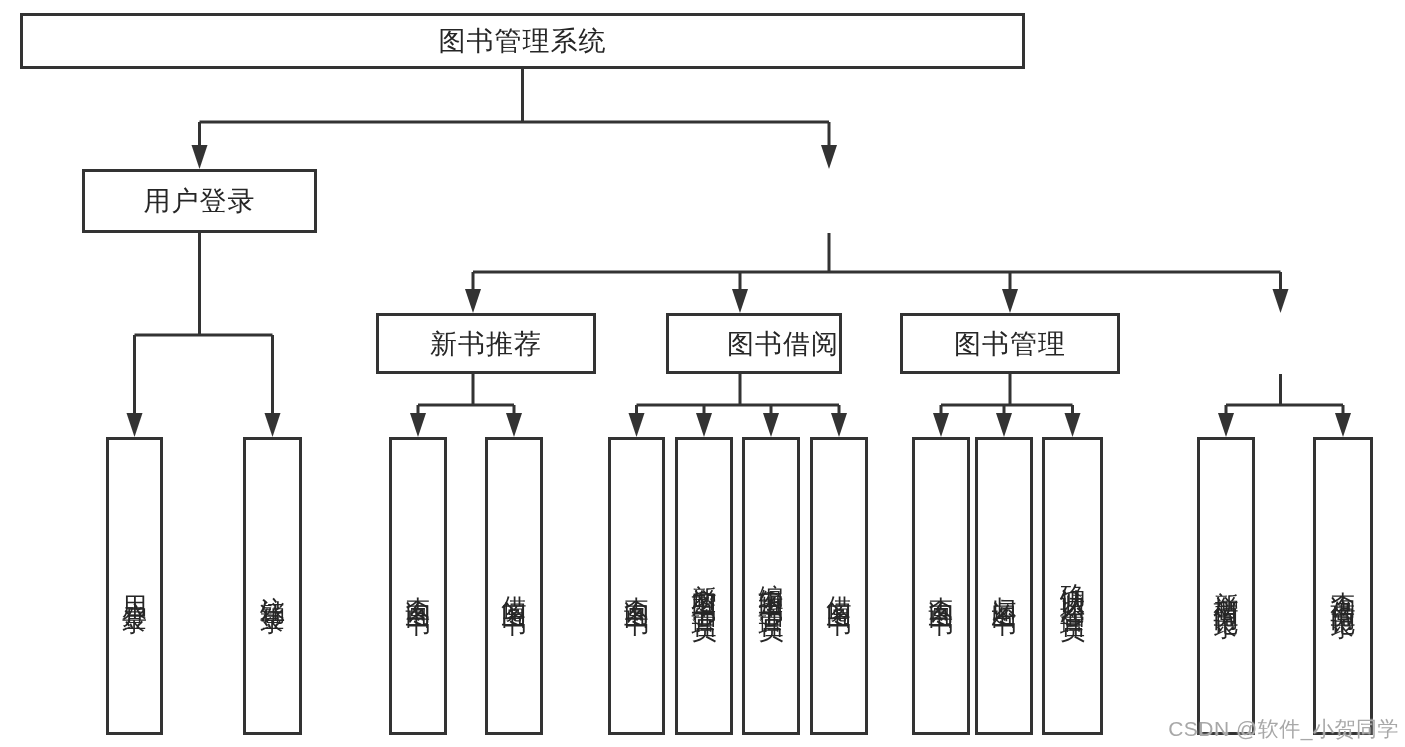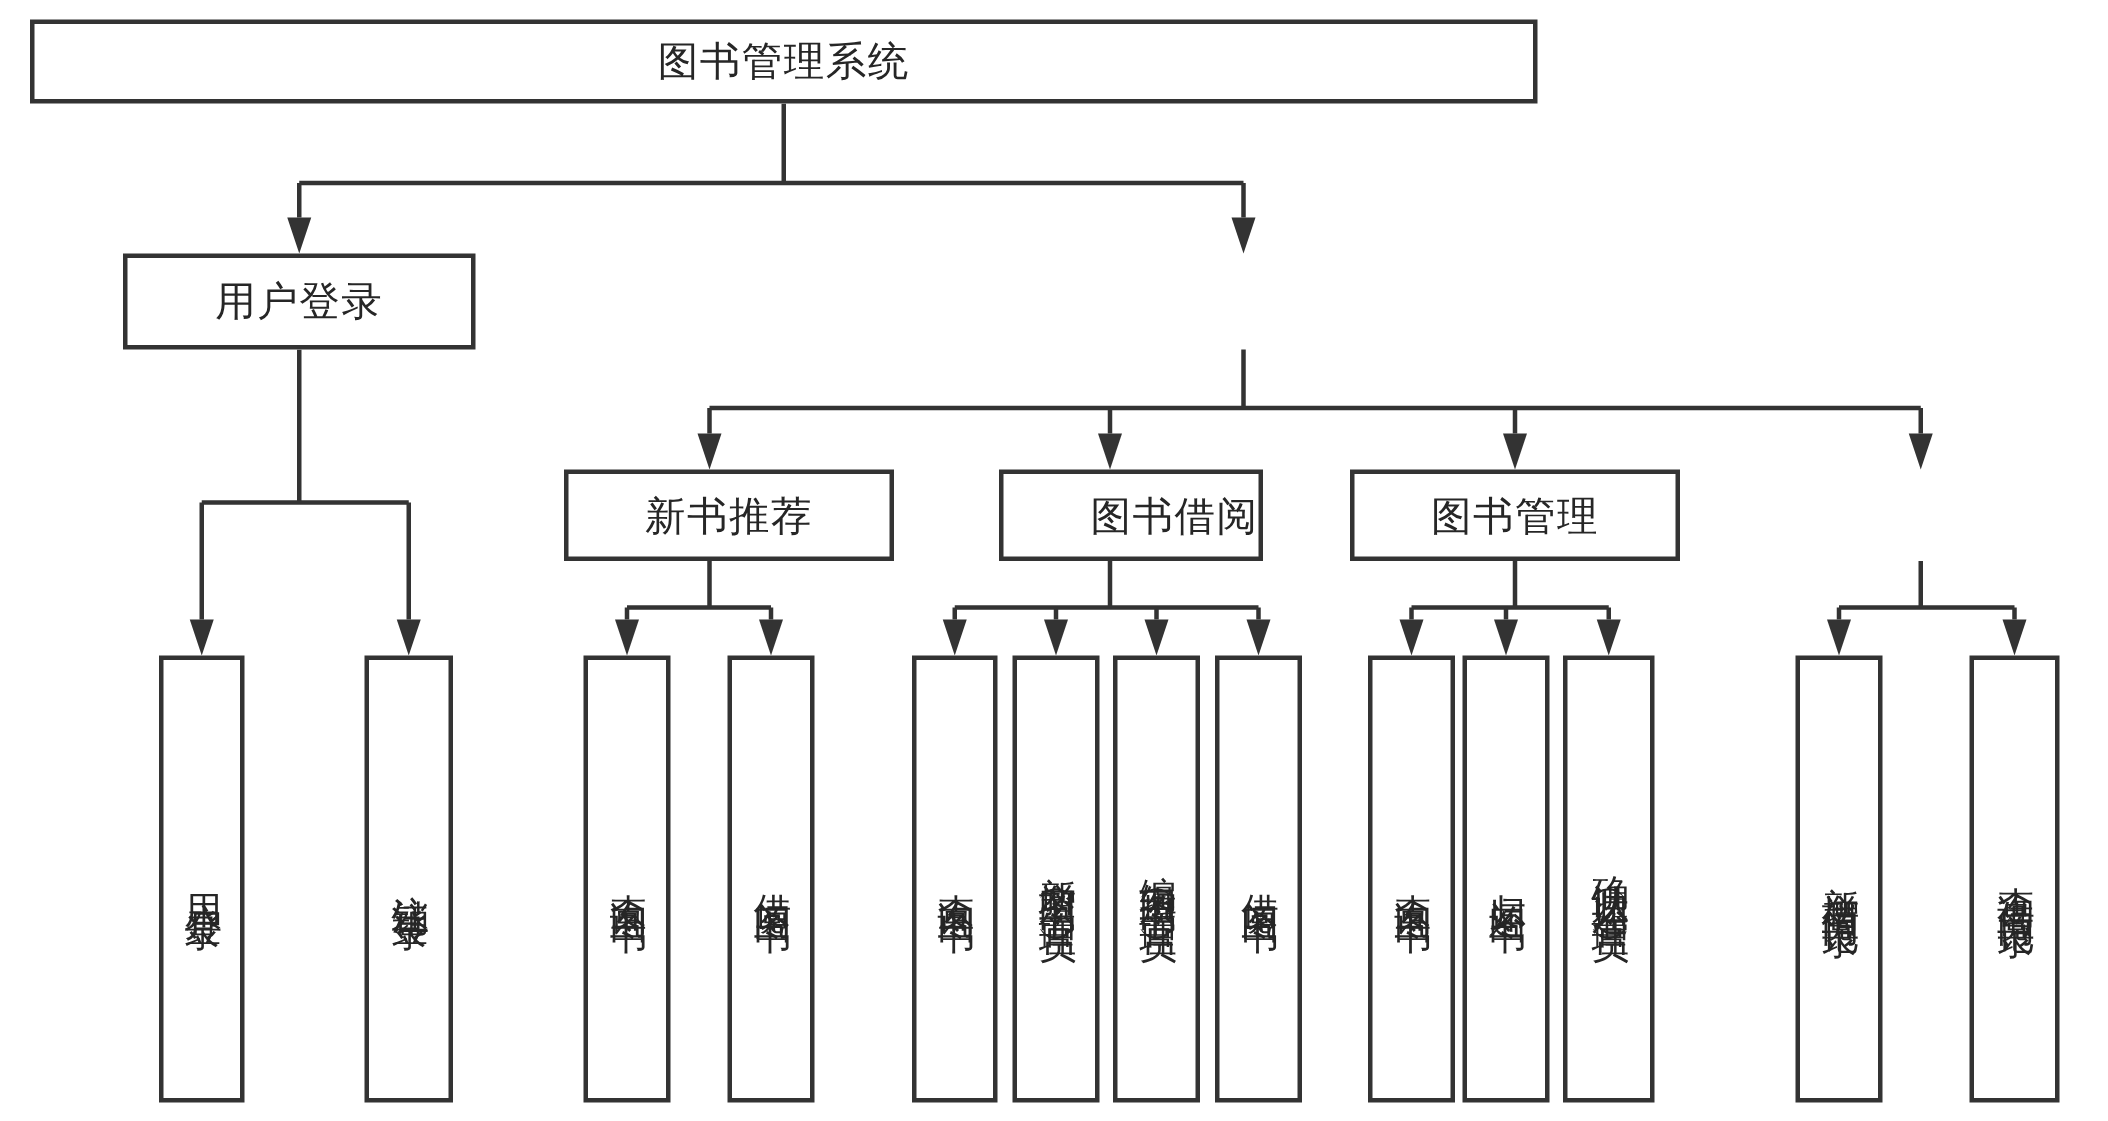--- a/index.html
+++ b/index.html
@@ -175,14 +175,15 @@
     <span class="v-label">确认归还（管理员）</span>
   </div>
 
   <div class="leaf" style="left:1197px; width:58px;">
     <span class="v-label">新增借阅记录</span>
   </div>
   <div class="leaf" style="left:1313px; width:60px;">
     <span class="v-label">查询借阅记录</span>
   </div>
 
+  <div class="watermark">CSDN @软件_小贺同学</div>
 
 </div>
 
 </body></html>

